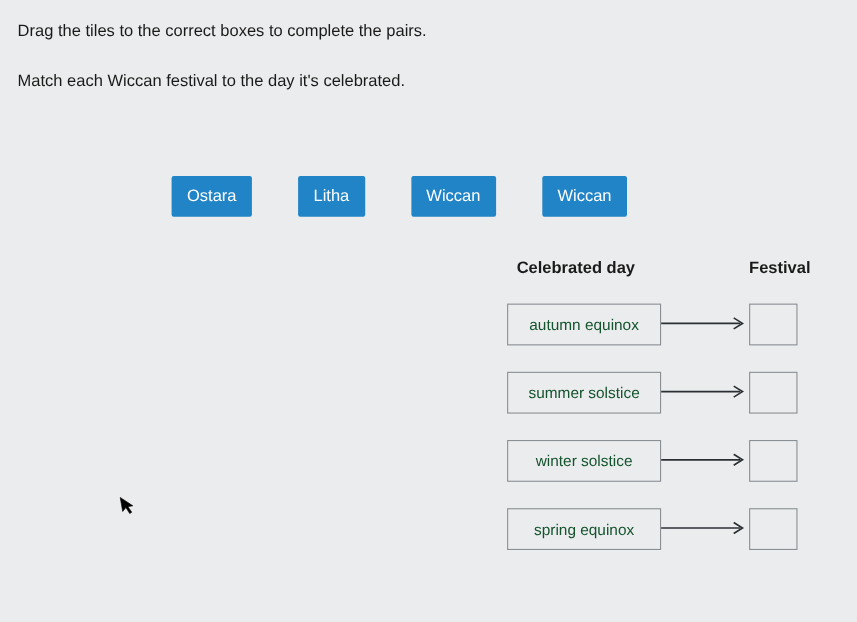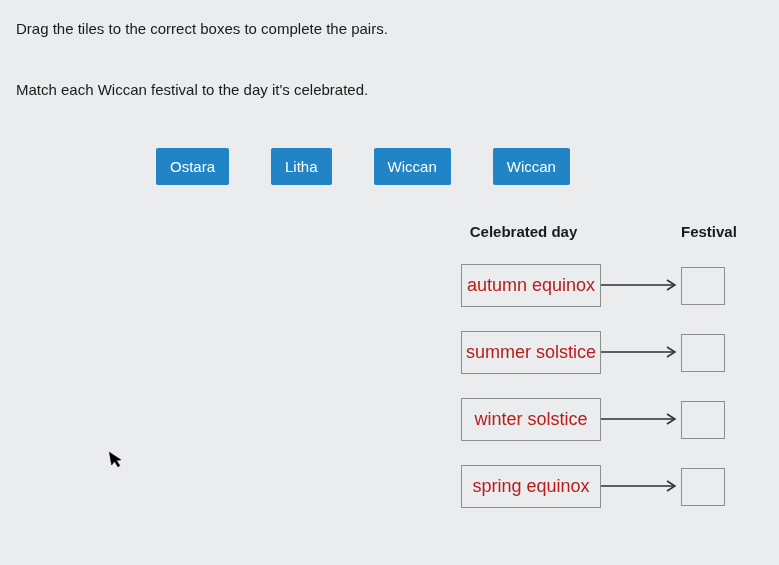--- a/index.html
+++ b/index.html
@@ -7,26 +7,26 @@
       width: 779px;
       height: 565px;
       background: #eaeced;
       font-family: Arial, sans-serif;
       padding: 20px 16px;
       position: relative;
     }
     .instruction-1 {
       font-size: 15px;
       color: #1a1a1a;
-      margin-bottom: 44px;
+      margin-bottom: 28px;
     }
     .instruction-2 {
       font-size: 15px;
       color: #1a1a1a;
-      margin-bottom: 50px;
+      margin-bottom: 78px;
     }
     .tiles-row {
       display: flex;
       gap: 42px;
       justify-content: flex-start;
       padding-left: 140px;
     }
     .tile {
       background: #2084c6;
       color: #fff;
@@ -49,22 +49,22 @@
     }
     .col-header {
       font-size: 15px;
       font-weight: bold;
       color: #1a1a1a;
       text-align: center;
     }
     .day-box {
       border: 1.5px solid #8a8f93;
       background: transparent;
-      color: #b91c1c;
-      font-size: 18px;
+      color: #14532d;
+      font-size: 14px;
       padding: 10px 0;
       text-align: center;
       width: 140px;
       justify-self: end;
     }
     .arrow {
       text-align: center;
       color: #2b2f33;
       font-size: 14px;
       position: relative;

